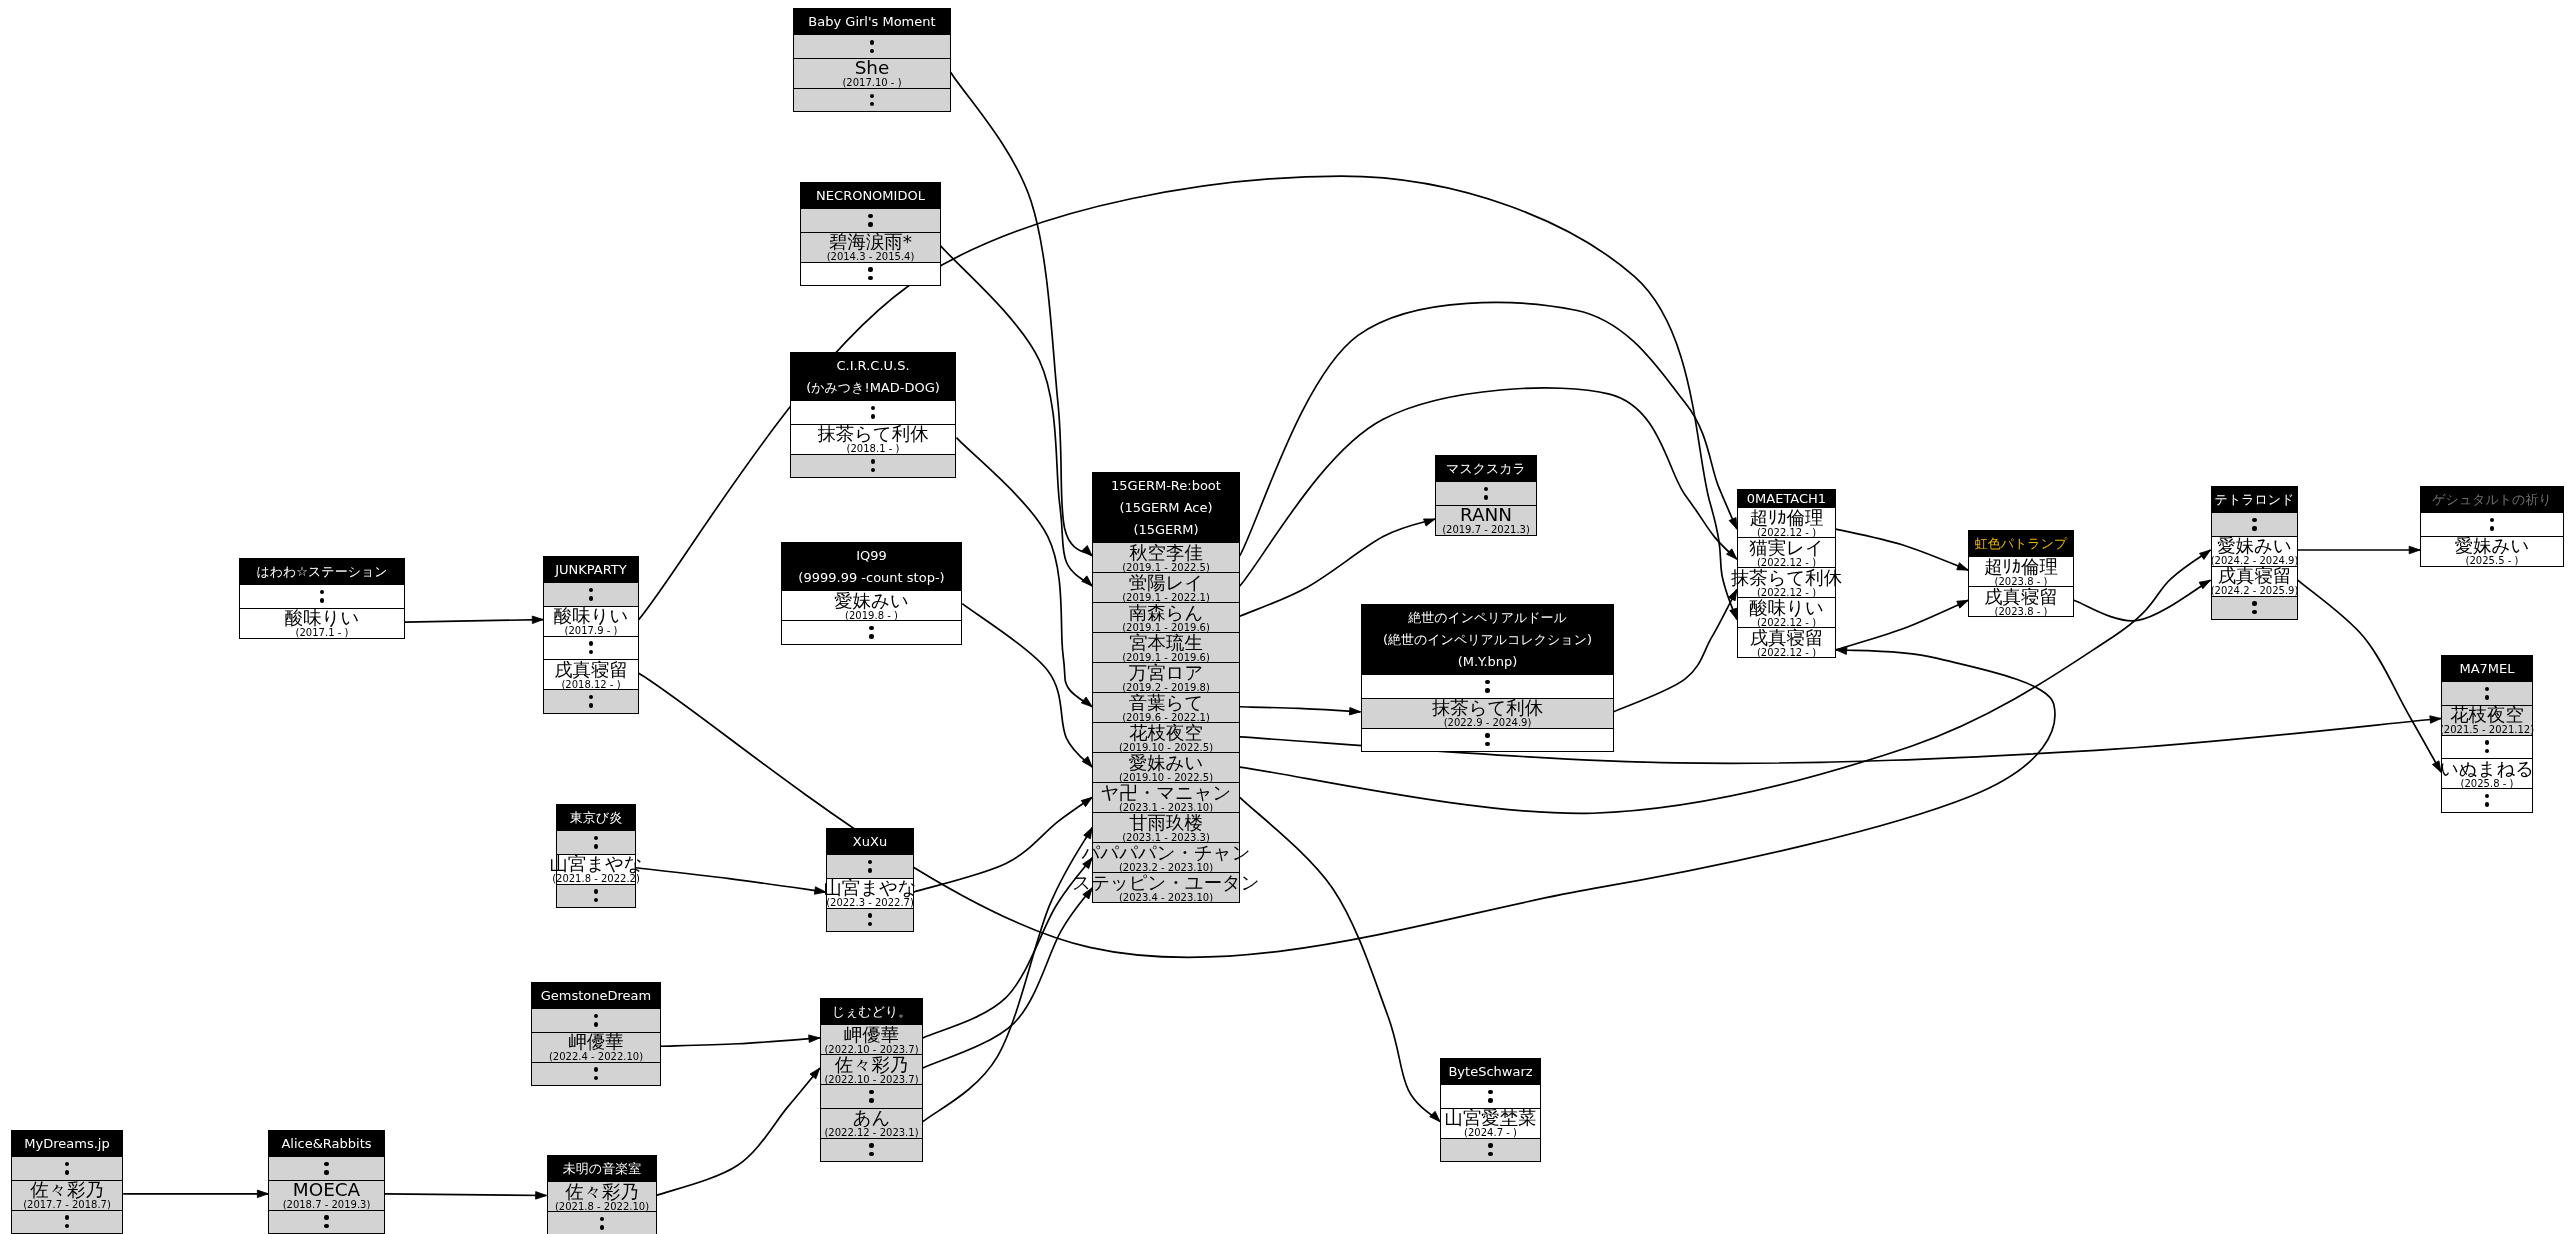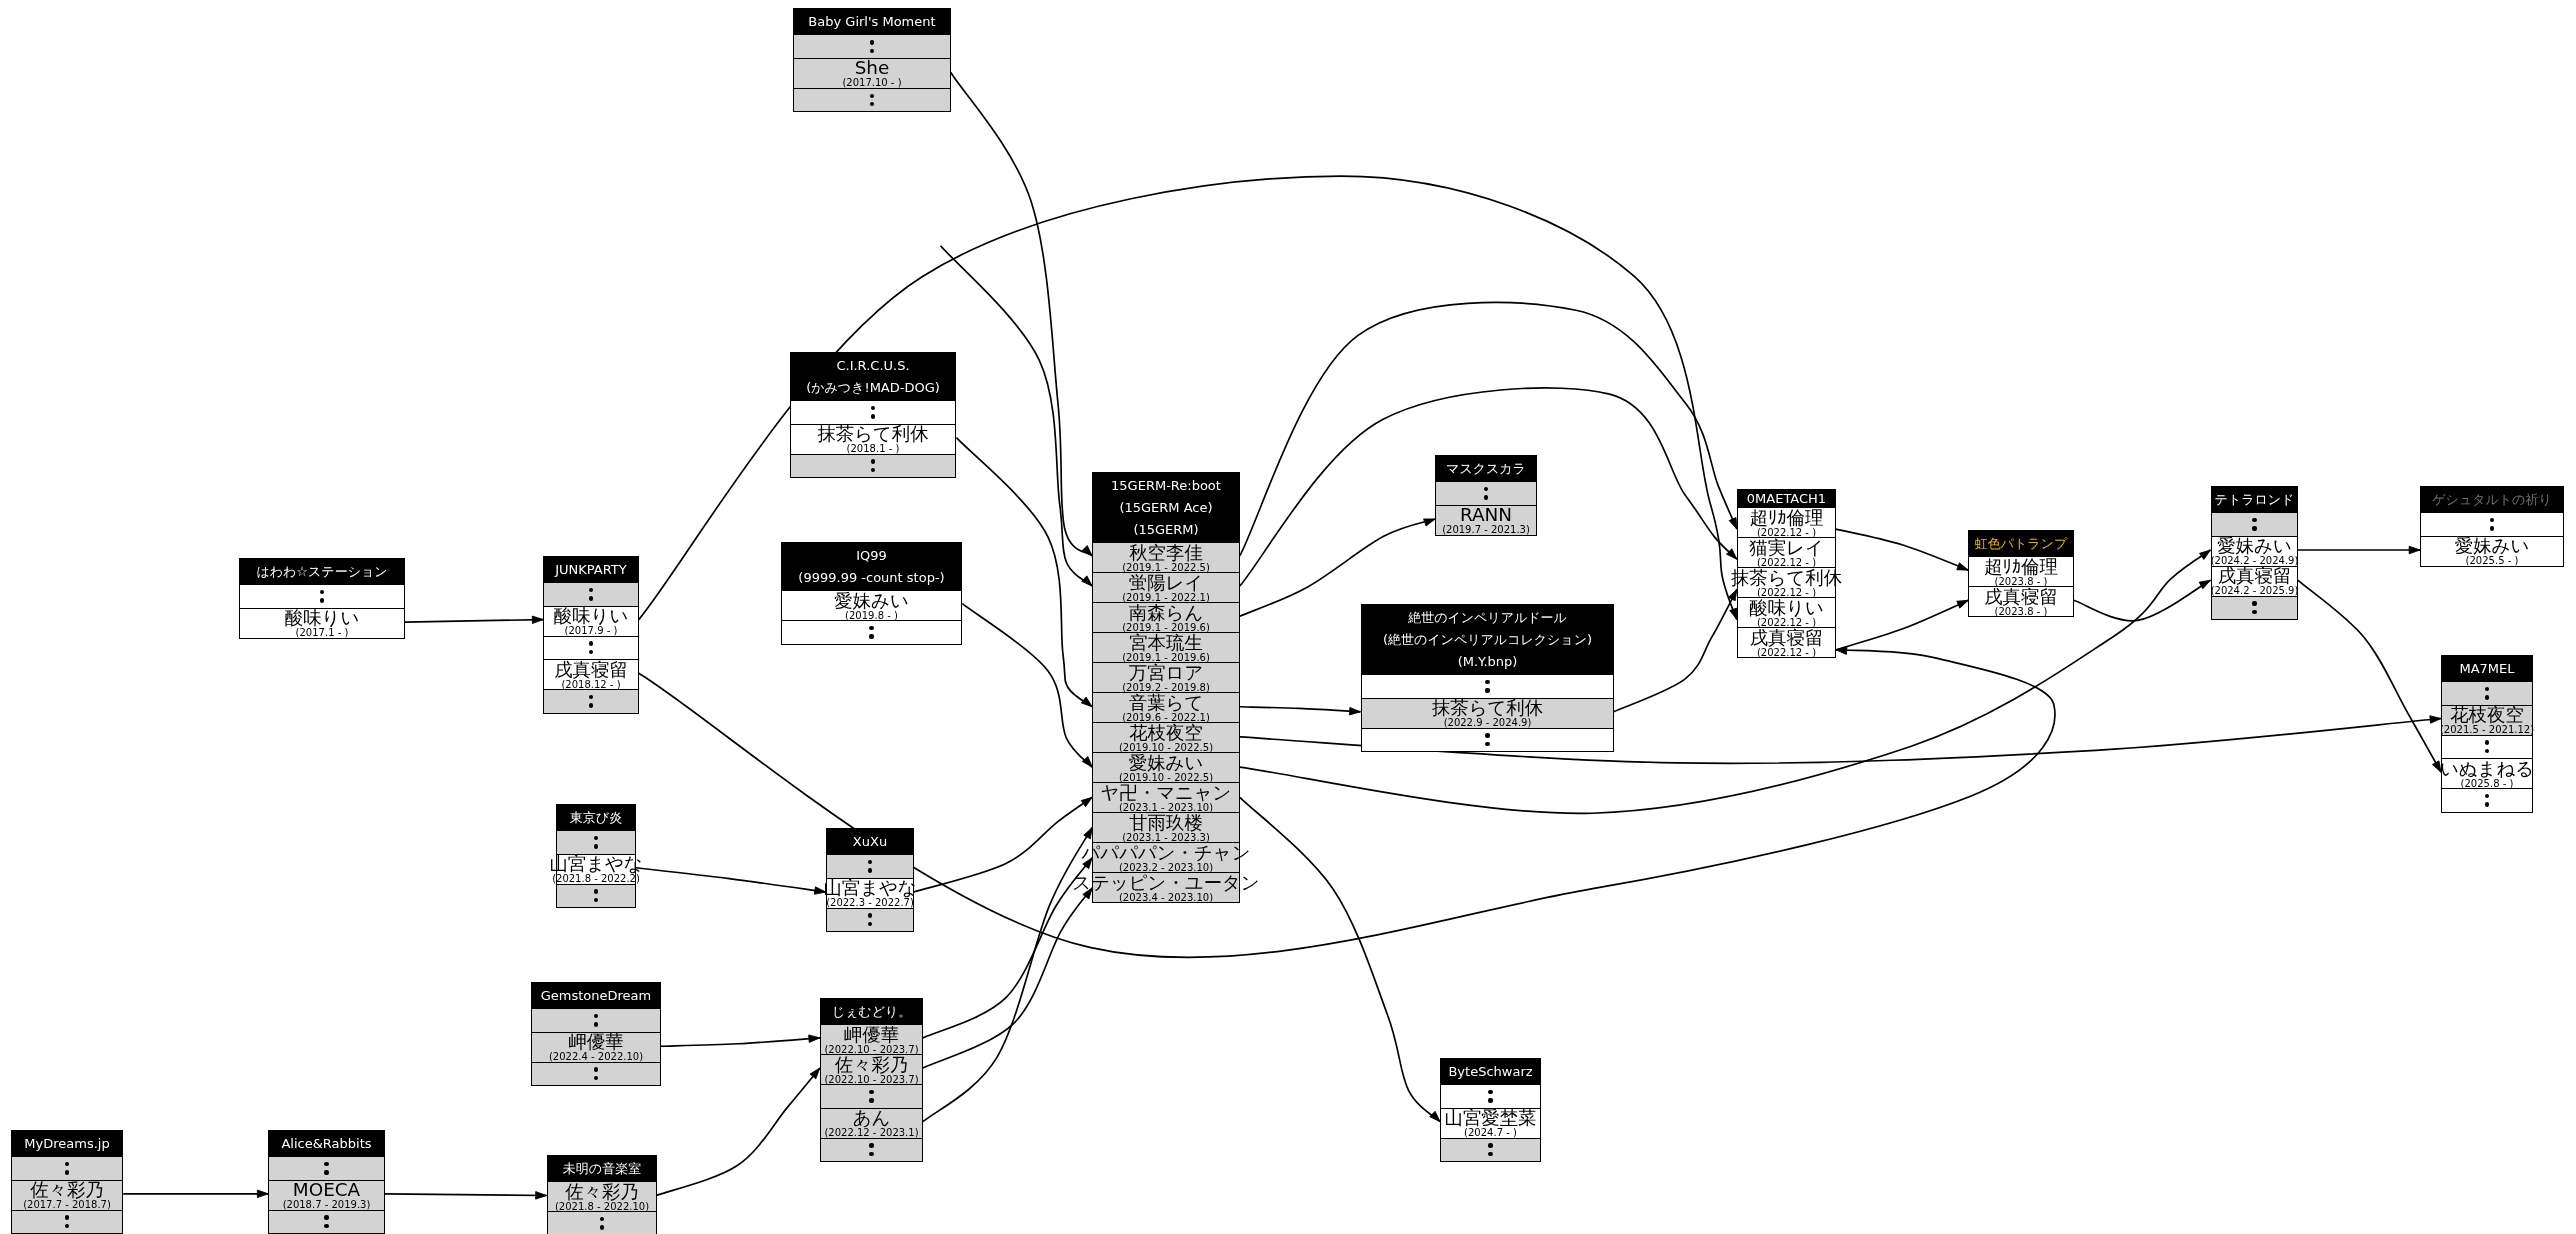--- a/index.html
+++ b/index.html
@@ -89,20 +89,37 @@
       </div>
       <div class="row" style="height: 30px; border-top-color: rgb(0, 0, 0); background: rgb(211, 211, 211);">
         <div class="m-name">She</div>
         <div class="m-dates">(2017.10 - )</div>
       </div>
       <div class="row" style="height: 23.5px; border-top-color: rgb(0, 0, 0); background: rgb(211, 211, 211);">
         <div class="dot"></div>
         <div class="dot"></div>
       </div>
     </div>
+    <div class="node" style="left: 800px; top: 182px; width: 141px; border-color: rgb(0, 0, 0); background: rgb(255, 255, 255);">
+      <div class="hdr" style="height: 25px; background: rgb(0, 0, 0); color: rgb(255, 255, 255);">
+        <div>NECRONOMIDOL</div>
+      </div>
+      <div class="row" style="height: 23.5px; border-top-color: rgb(0, 0, 0); background: rgb(211, 211, 211);">
+        <div class="dot"></div>
+        <div class="dot"></div>
+      </div>
+      <div class="row" style="height: 30px; border-top-color: rgb(0, 0, 0); background: rgb(211, 211, 211);">
+        <div class="m-name">碧海涙雨*</div>
+        <div class="m-dates">(2014.3 - 2015.4)</div>
+      </div>
+      <div class="row" style="height: 23.5px; border-top-color: rgb(0, 0, 0); background: rgb(255, 255, 255);">
+        <div class="dot"></div>
+        <div class="dot"></div>
+      </div>
+    </div>
     <div class="node" style="left: 790px; top: 352px; width: 166px; border-color: rgb(0, 0, 0); background: rgb(255, 255, 255);">
       <div class="hdr" style="height: 47px; background: rgb(0, 0, 0); color: rgb(255, 255, 255);">
         <div>C.I.R.C.U.S.</div>
         <div>(かみつき!MAD-DOG)</div>
       </div>
       <div class="row" style="height: 23.5px; border-top-color: rgb(0, 0, 0); background: rgb(255, 255, 255);">
         <div class="dot"></div>
         <div class="dot"></div>
       </div>
       <div class="row" style="height: 30px; border-top-color: rgb(0, 0, 0); background: rgb(255, 255, 255);">

